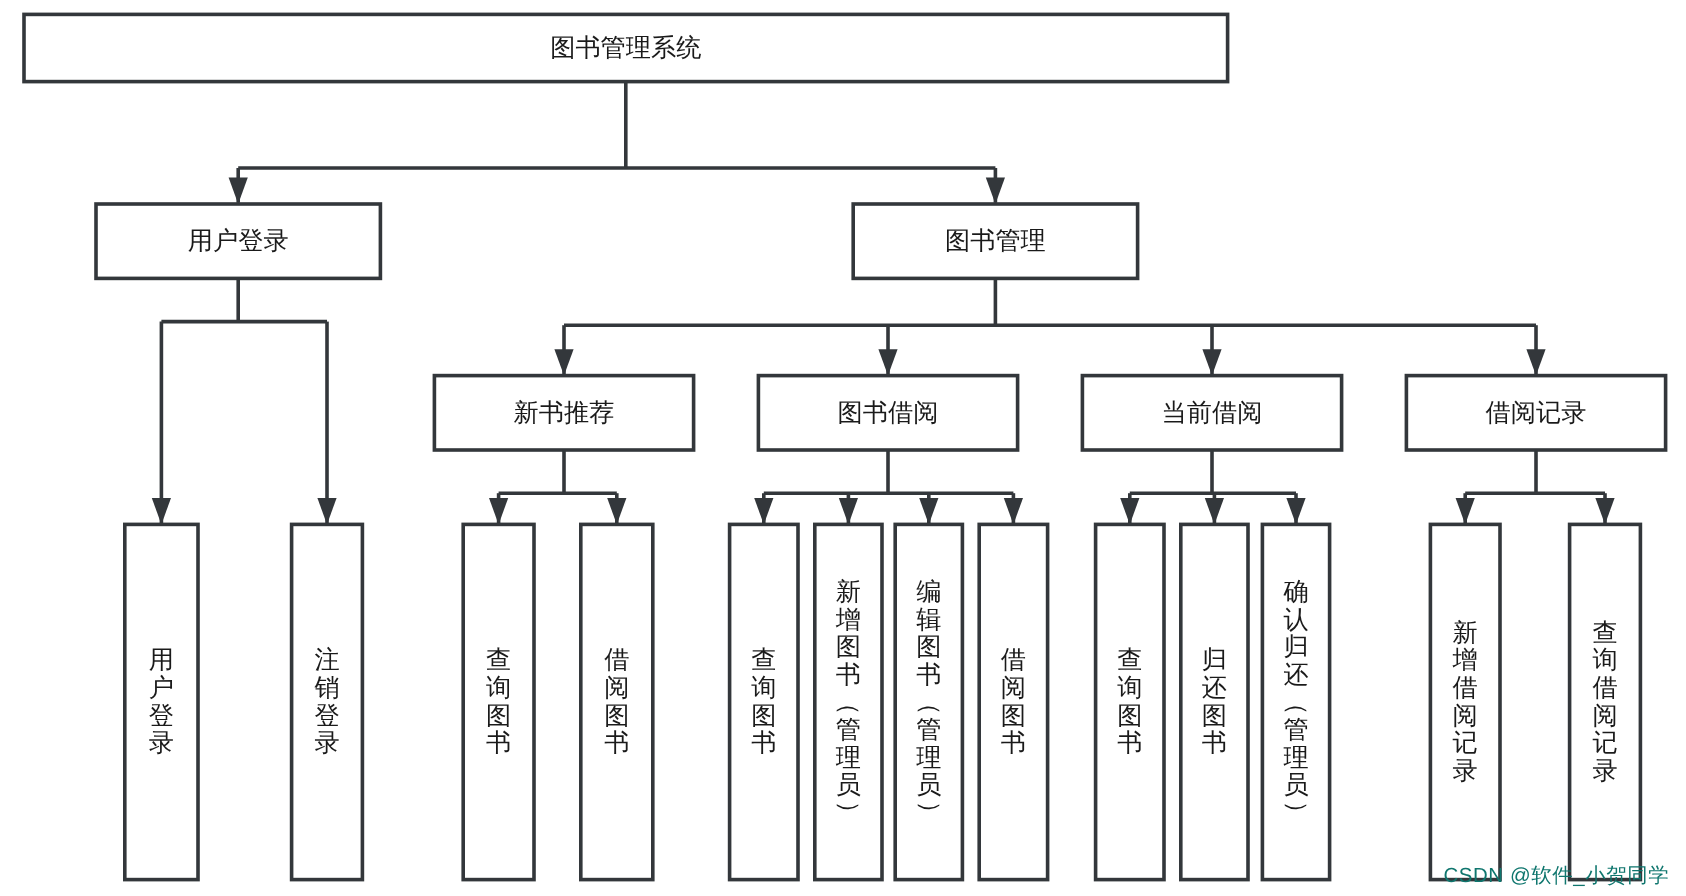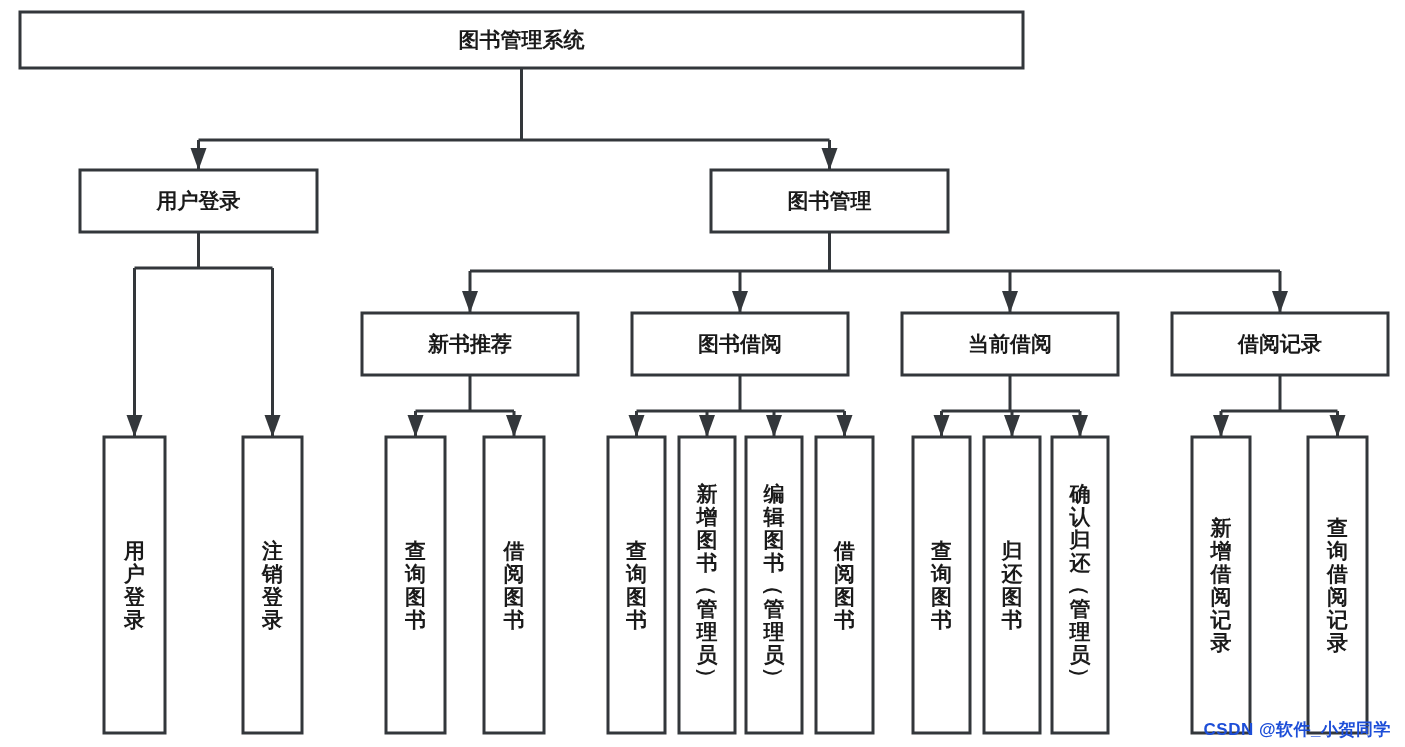--- a/index.html
+++ b/index.html
@@ -11,21 +11,20 @@
     width: 1405px;
     height: 747px;
     font-family: "Liberation Sans", "DejaVu Sans", sans-serif;
     overflow: hidden;
     position: relative;
   }
   #diagram-root {
     position: relative;
     width: 1405px;
     height: 747px;
-    font-weight: bold;
   }
   svg#tree-svg {
     position: absolute;
     left: 0;
     top: 0;
     width: 1405px;
     height: 747px;
     display: block;
   }
   .node-box {
@@ -69,21 +68,21 @@
   .vert-text-wrap span.rotated {
     transform: rotate(90deg);
     line-height: 23px;
   }
   .watermark {
     position: absolute;
     right: 14px;
     bottom: 6px;
     font-family: "Liberation Sans", "DejaVu Sans", sans-serif;
     font-size: 17px;
-    color: #1d4ed8;
+    color: #0f766e;
     white-space: nowrap;
     letter-spacing: 0.5px;
     margin-left: 27px;
   }
 </style>
 </head>
 <body>
 
 <div id="diagram-root">
 

